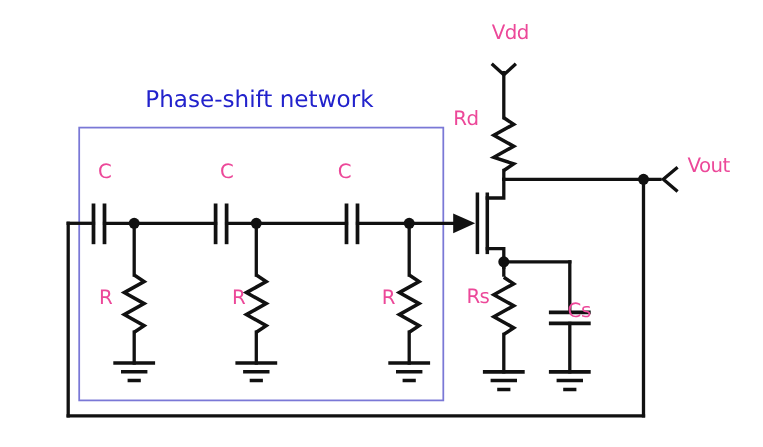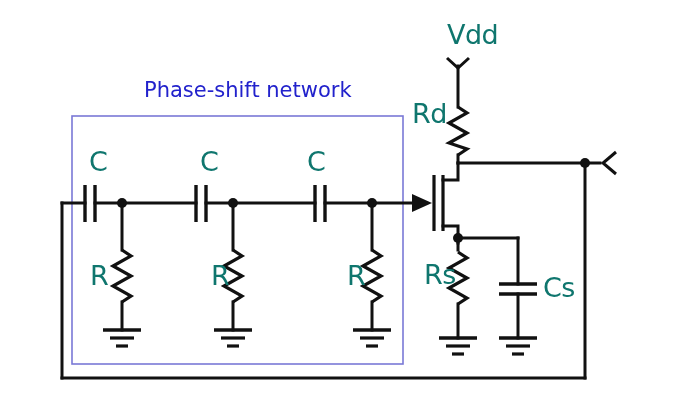--- a/index.html
+++ b/index.html
@@ -70,22 +70,22 @@
     stroke-width: 1.6;
     fill: none;
   }
   .lbl {
     position: absolute;
     white-space: nowrap;
     line-height: 1;
     font-family: "DejaVu Sans", "Liberation Sans", sans-serif;
   }
   .lbl-red {
-    color: #0f766e;
-    font-size: 27px;
+    color: #ec4899;
+    font-size: 18px;
     font-weight: 400;
     letter-spacing: -0.5px;
   }
   .lbl-blue {
     color: #2222cc;
     font-size: 21px;
     letter-spacing: 0px;
   }
 </style>
 </head>
@@ -200,29 +200,30 @@
     </g>
     <path class="wire" d="M 518 294 L 518 338"></path>
     <g>
       <line class="gnd-bar" x1="499" y1="338" x2="537" y2="338" stroke-width="3.4"></line>
       <line class="gnd-bar" x1="506" y1="346" x2="530" y2="346" stroke-width="3.2"></line>
       <line class="gnd-bar" x1="512" y1="354" x2="524" y2="354" stroke-width="3.2"></line>
     </g>
 
   </svg>
 
-  <div class="lbl lbl-blue" style="left:144px; top:80px;">Phase-shift network</div>
+  <div class="lbl lbl-blue" style="left:132px; top:80px;">Phase-shift network</div>
 
   <div class="lbl lbl-red" style="left:89px; top:148px;">C</div>
   <div class="lbl lbl-red" style="left:200px; top:148px;">C</div>
   <div class="lbl lbl-red" style="left:307px; top:148px;">C</div>
 
   <div class="lbl lbl-red" style="left:90px; top:262px;">R</div>
   <div class="lbl lbl-red" style="left:211px; top:262px;">R</div>
   <div class="lbl lbl-red" style="left:347px; top:262px;">R</div>
 
   <div class="lbl lbl-red" style="left:412px; top:100px;">Rd</div>
   <div class="lbl lbl-red" style="left:424px; top:261px;">Rs</div>
-  <div class="lbl lbl-red" style="left:543px; top:274px;">Cs</div>
+  <div class="lbl lbl-red" style="left:516px; top:274px;">Cs</div>
 
   <div class="lbl lbl-red" style="left:447px; top:21px;">Vdd</div>
+  <div class="lbl lbl-red" style="left:625px; top:142px;">Vout</div>
 
 </div>
 
 </body></html>

